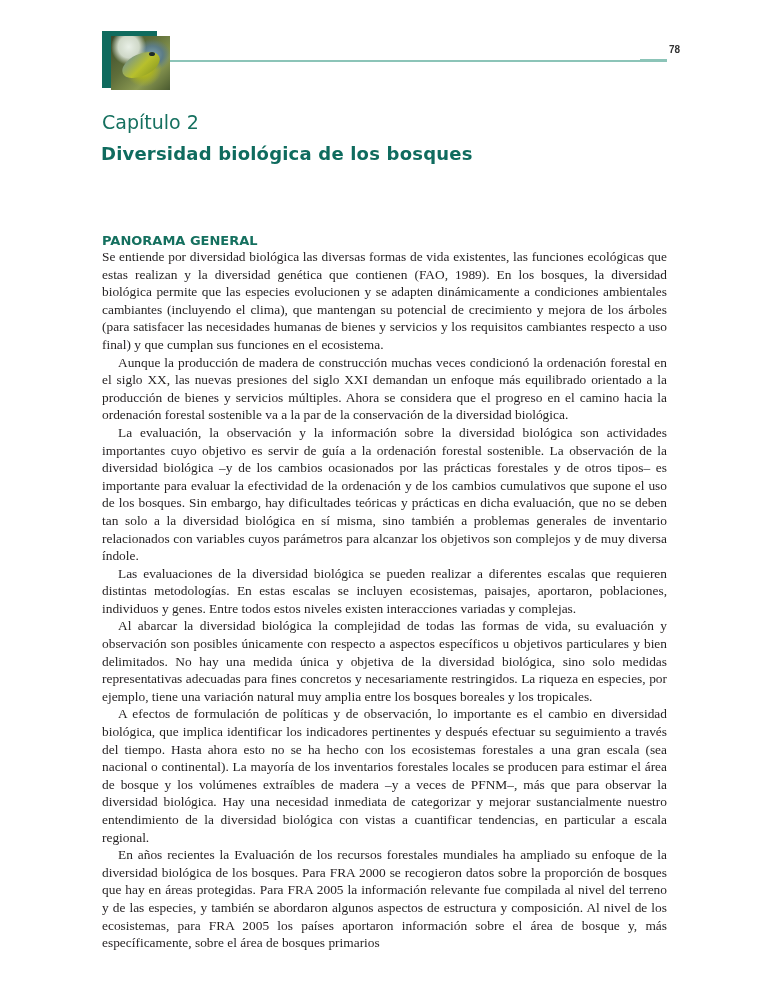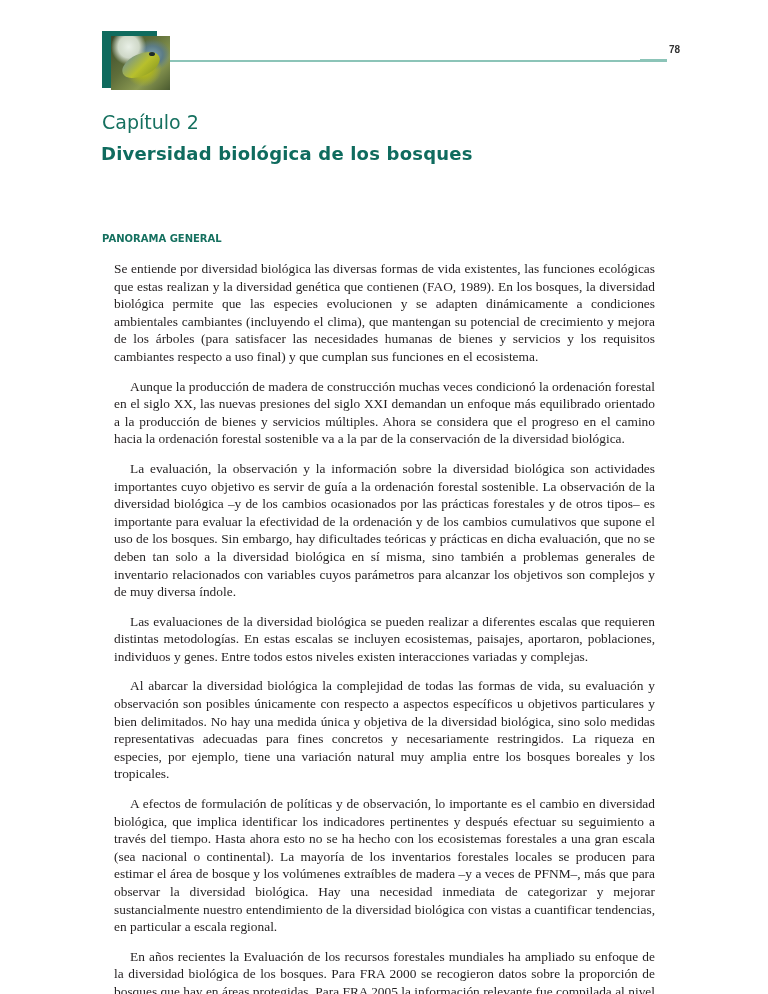--- a/index.html
+++ b/index.html
@@ -15,25 +15,25 @@
   .photo .eye { position: absolute; left: 38px; top: 16px; width: 6px; height: 4px; border-radius: 50%; background: #1d2a2a; }
   .rule { position: absolute; left: 170px; top: 60px; width: 497px; height: 2px; background: #8cc4b8; }
   .page-num { position: absolute; left: 650px; top: 44px; width: 30px; text-align: right;
     font-family: "Liberation Sans", sans-serif; font-weight: bold; font-size: 10px; color: #333; }
   .page-rule { position: absolute; left: 640px; top: 59px; width: 27px; height: 1px; background: #8cc4b8; }
   .chapter-label { position: absolute; left: 102px; top: 111px; font-family: "DejaVu Sans", sans-serif;
     font-size: 19px; color: #15705f; }
   .chapter-title { position: absolute; left: 101px; top: 134px; font-family: "DejaVu Sans", sans-serif;
     font-weight: bold; font-size: 18px; color: #0f6b5e; letter-spacing: 0.2px; margin-top: 9px; }
   .section-head { position: absolute; left: 102px; top: 233px; font-family: "DejaVu Sans", sans-serif;
-    font-weight: bold; font-size: 10px; color: #15705f; }
+    font-weight: bold; font-size: 13px; color: #15705f; }
   .body { position: absolute; left: 102px; top: 248px; width: 565px;
     font-family: "Liberation Serif", serif; font-size: 13.4px; line-height: 17.6px; color: #231f20;
     text-align: justify; }
-  .body p { margin: 12px; text-indent: 16px; }
+  .body p { margin: 0; text-indent: 16px; }
   .body p.first { text-indent: 0; }
 </style>
 </head>
 <body>
 
 <div class="teal-block"></div>
 <div class="photo">
   <div class="bird"></div>
   <div class="eye"></div>
 </div>

